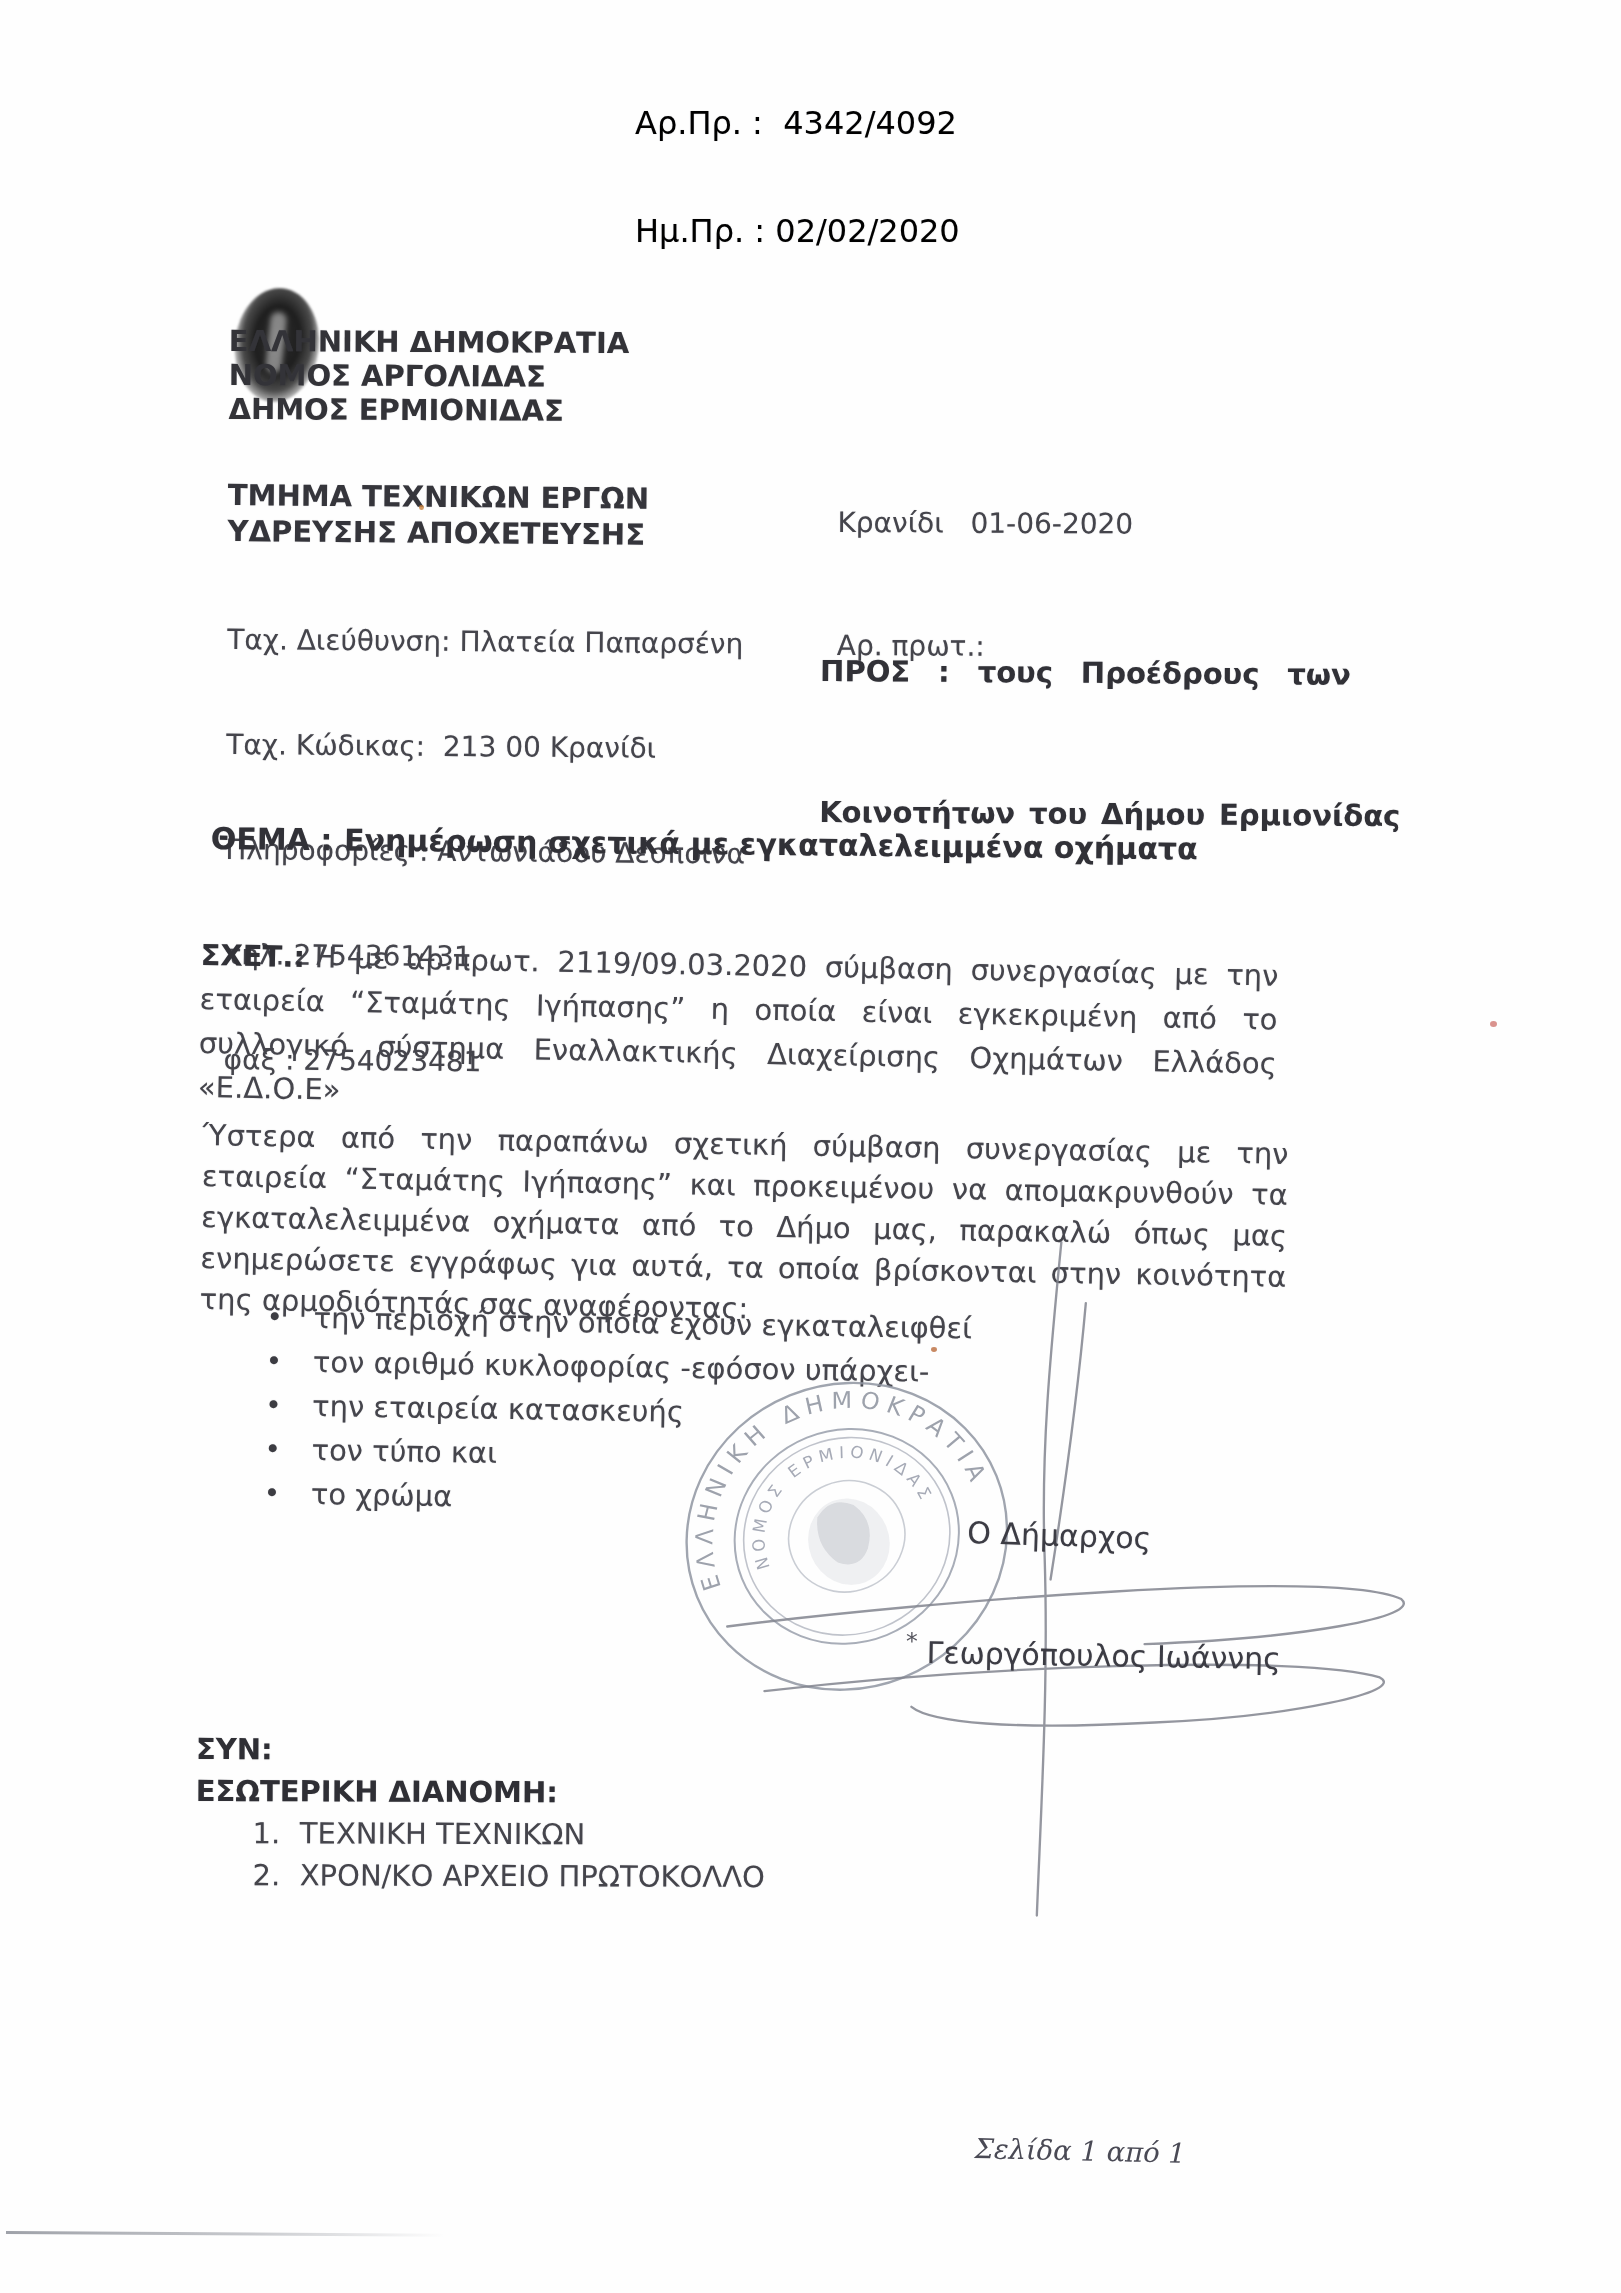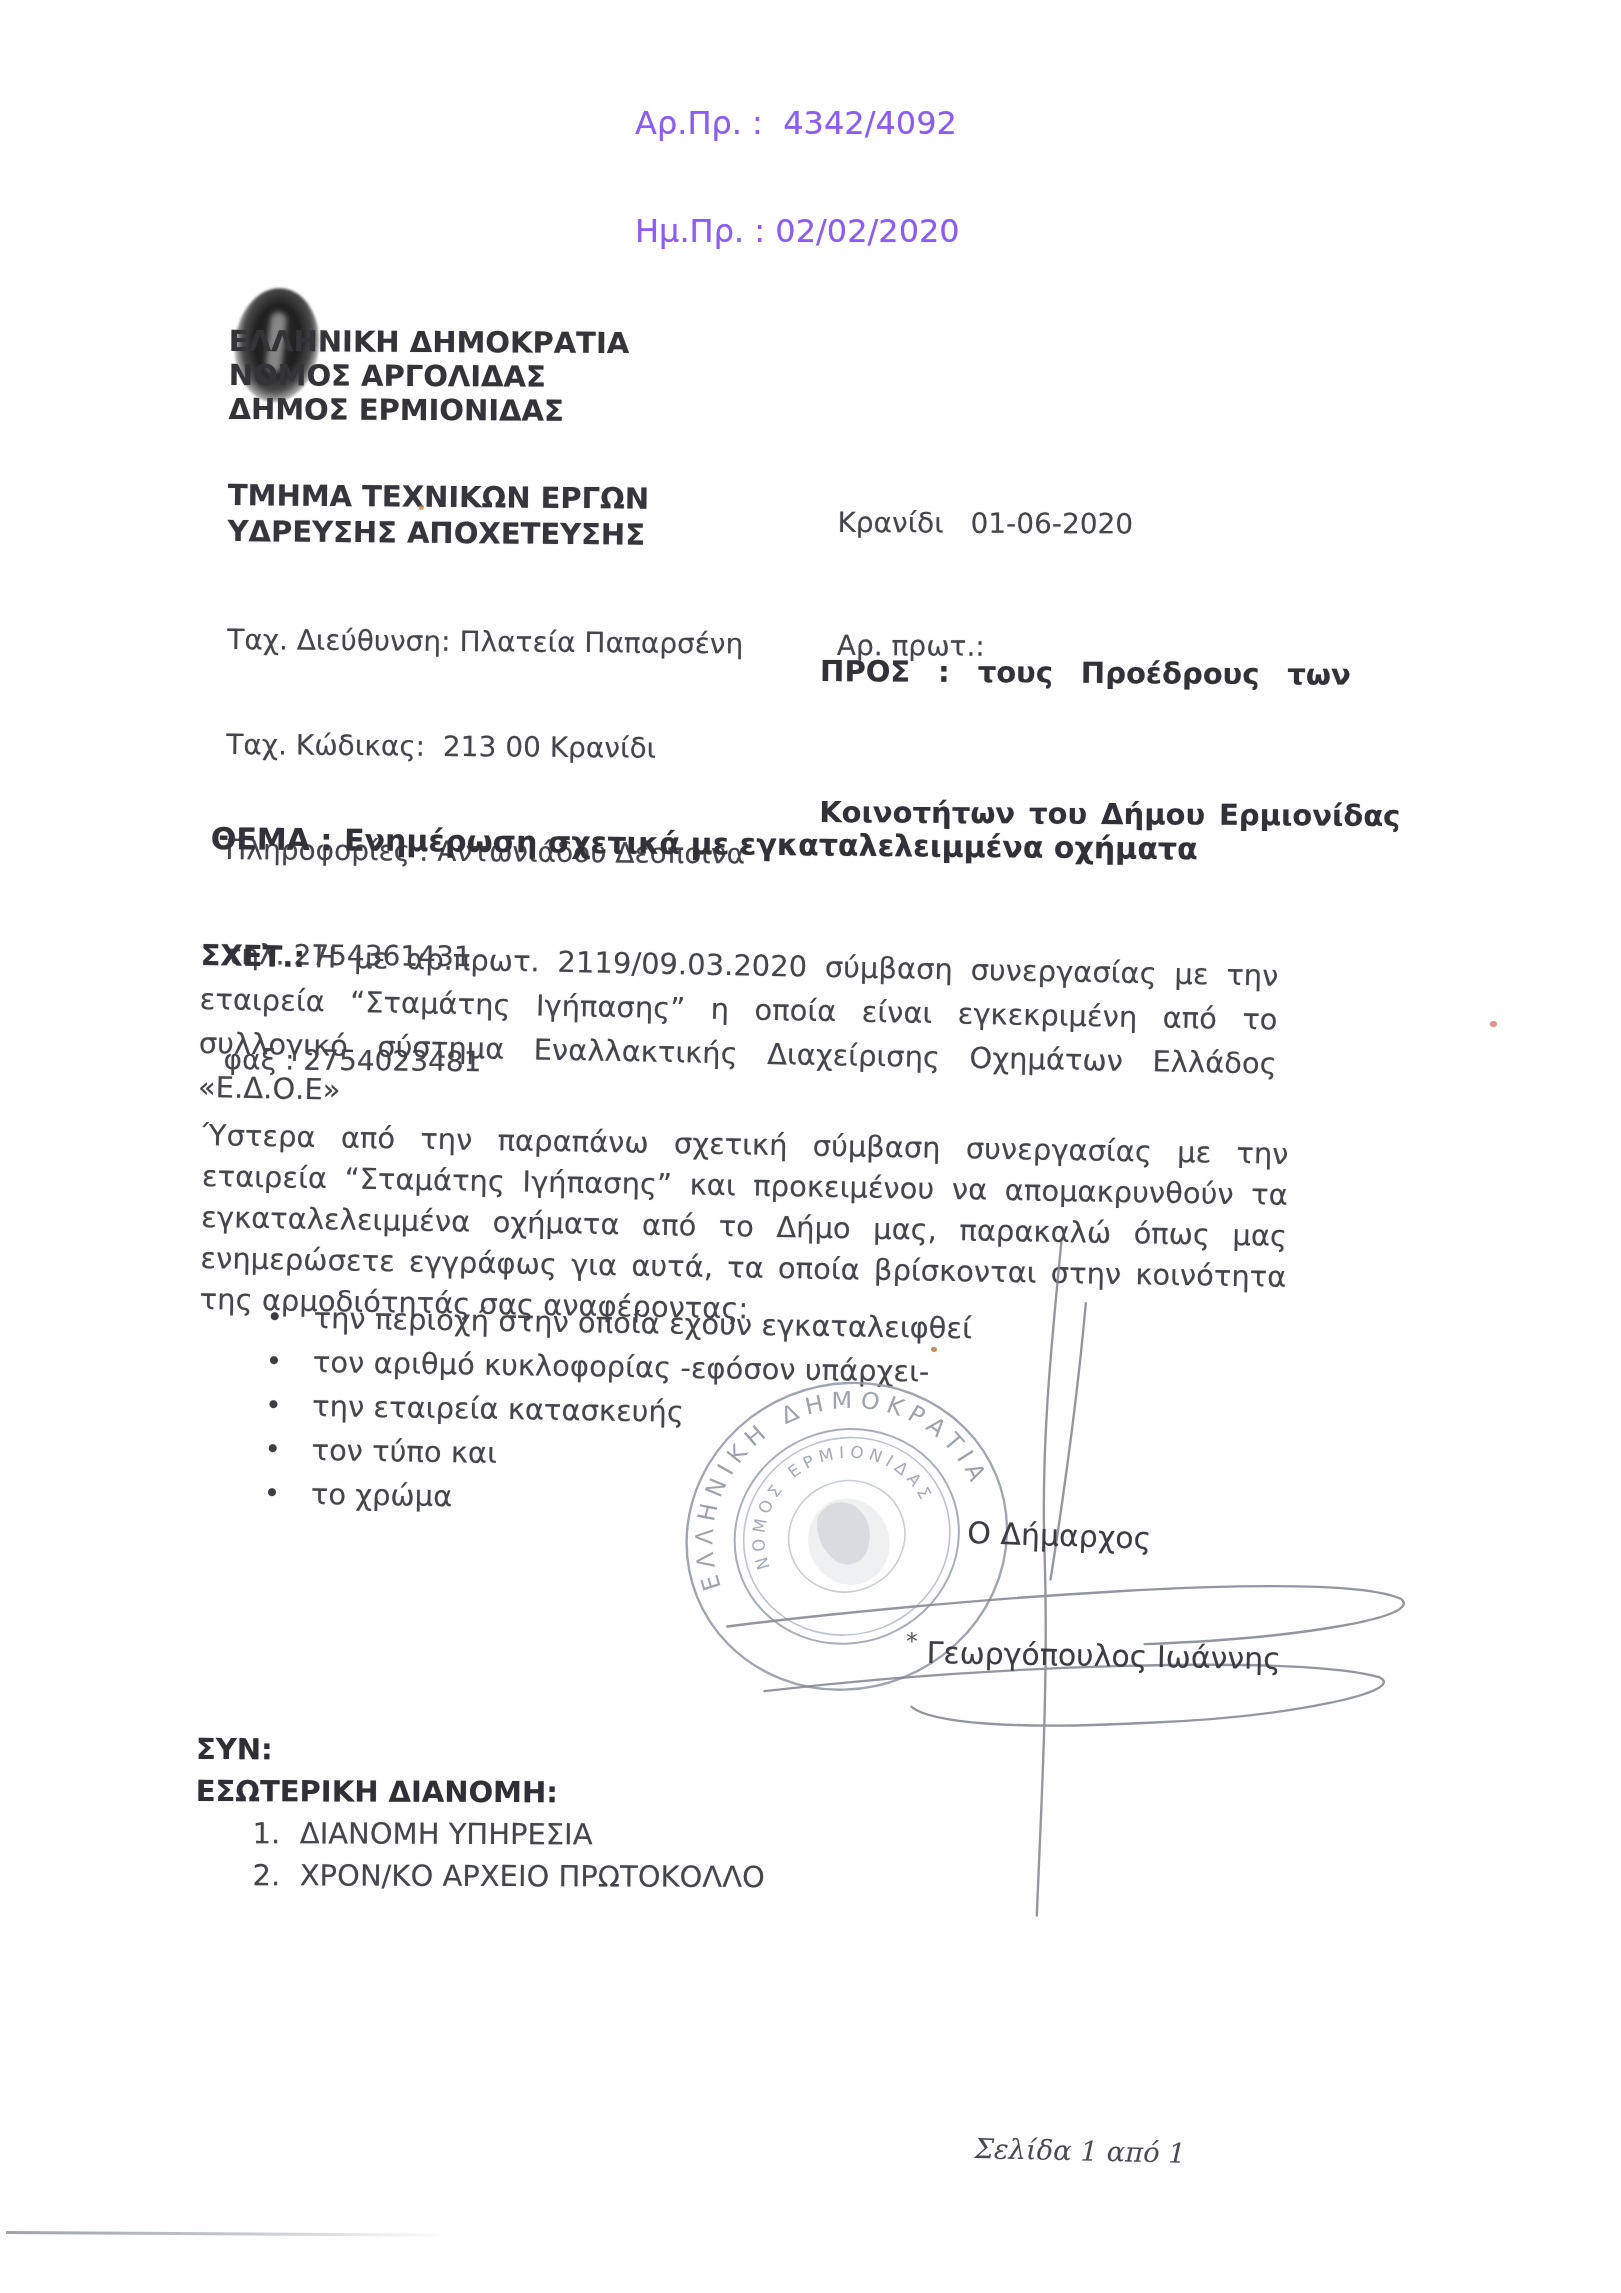--- a/index.html
+++ b/index.html
@@ -7,21 +7,21 @@
     position:relative;
     width:1621px;height:2294px;
     background:#fefefe;
     overflow:hidden;
     font-family:"DejaVu Sans","Liberation Sans",sans-serif;
     color:#3f3f46;
   }
   .abs{position:absolute;transform-origin:left top;}
   .soft{text-shadow:0 0 1px rgba(70,70,80,.35);}
   
-  .protocol{left:635px;top:33px;font-size:32px;line-height:36px;color:#8b5cf6;white-space:pre;}
+  .protocol{left:635px;top:33px;font-size:32px;line-height:36px;color:#000000;white-space:pre;}
   
   .emblem{left:241px;top:284px;width:84px;height:114px;border-radius:50%;
     background:radial-gradient(ellipse at 50% 45%, #2c2c2c 0%, #1f1f1f 38%, #4a4a4a 58%, rgba(110,110,110,.45) 72%, rgba(140,140,140,0) 82%);
     filter:blur(1.2px);transform:rotate(6deg);}
   .emblem-core{position:absolute;left:33px;top:23.5px;width:15.7px;height:61px;background:rgba(215,215,215,.55);border-radius:7.8px;filter:blur(2.5px);}
   
   .authority{left:229px;top:324px;font-size:29px;font-weight:bold;line-height:34px;color:#333338;transform:rotate(.3deg);}
   .department{left:228px;top:477px;font-size:29px;font-weight:bold;line-height:36px;color:#35353b;transform:rotate(.5deg);}
   .contact{left:228px;top:552px;font-size:28px;line-height:35px;color:#45454c;white-space:pre;transform:rotate(.5deg);}
   
@@ -145,21 +145,21 @@
 
   <div class="abs sig-title soft">Ο Δήμαρχος</div>
   <div class="abs sig-mark">*</div>
   <div class="abs sig-name soft">Γεωργόπουλος Ιωάννης</div>
 
   <div class="abs distribution soft">
     <div class="hd">ΣΥΝ:</div>
     <div class="hd">ΕΣΩΤΕΡΙΚΗ ΔΙΑΝΟΜΗ:</div>
     <div class="dist-item">
       <span>1.</span>
-      <span>ΔΙΑΝΟΜΗ ΥΠΗΡΕΣΙΑ</span>
+      <span>ΤΕΧΝΙΚΗ ΤΕΧΝΙΚΩΝ</span>
     </div>
     <div class="dist-item">
       <span>2.</span>
       <span>ΧΡΟΝ/ΚΟ ΑΡΧΕΙΟ ΠΡΩΤΟΚΟΛΛΟ</span>
     </div>
   </div>
 
   <div class="abs footer">Σελίδα 1 από 1</div>
 
   <div class="abs scanline"></div>

